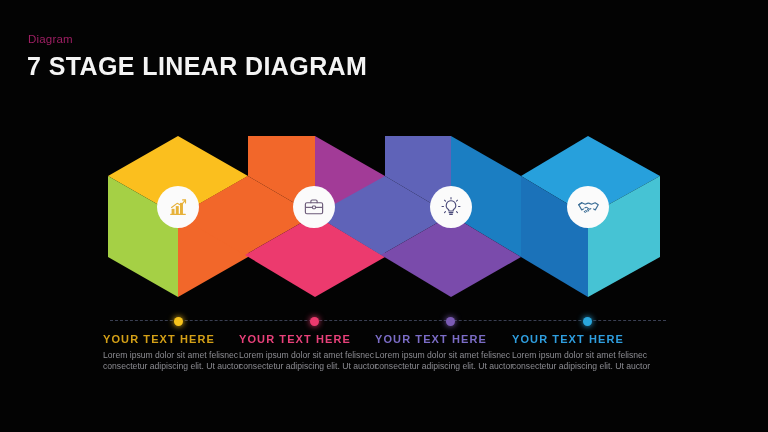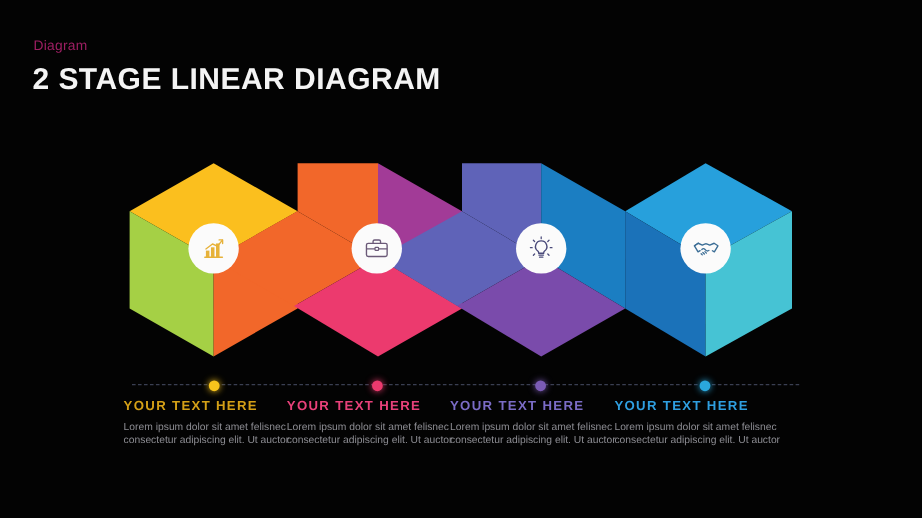--- a/index.html
+++ b/index.html
@@ -56,21 +56,21 @@
     font-size:8.6px;line-height:11.4px;color:#8d8d93;
     margin:0;
   }
 </style>
 </head>
 <body style="background: rgb(3, 3, 3);">
 
 <div id="stage">
 
   <div class="kicker" style="color: rgb(158, 31, 99);">Diagram</div>
-  <div class="title" style="color: rgb(244, 244, 244);">2 STAGE LINEAR DIAGRAM</div>
+  <div class="title" style="color: rgb(244, 244, 244);">7 STAGE LINEAR DIAGRAM</div>
 
   <svg id="cubes" viewBox="0 0 768 432">
 
     <polygon id="s1-top" points="108,176 178,136 248,176 178,216" fill="#fbbf1e"></polygon>
     <polygon id="s1-left" points="108,176 178,216 178,297 108,257" fill="#a5d045"></polygon>
     <polygon id="s1-right" points="178,216 248,176 248,257 178,297" fill="#f2672a"></polygon>
 
     <polygon id="s2-left" points="178,216 248,176 315,215 245,255" fill="#f2672a"></polygon>
     <polygon id="s2-top" points="248,176 248,136 315,136 315,215" fill="#f2672a"></polygon>
     <polygon id="s2-right" points="315,136 385,176 385,257 315,215" fill="#a23b97"></polygon>

